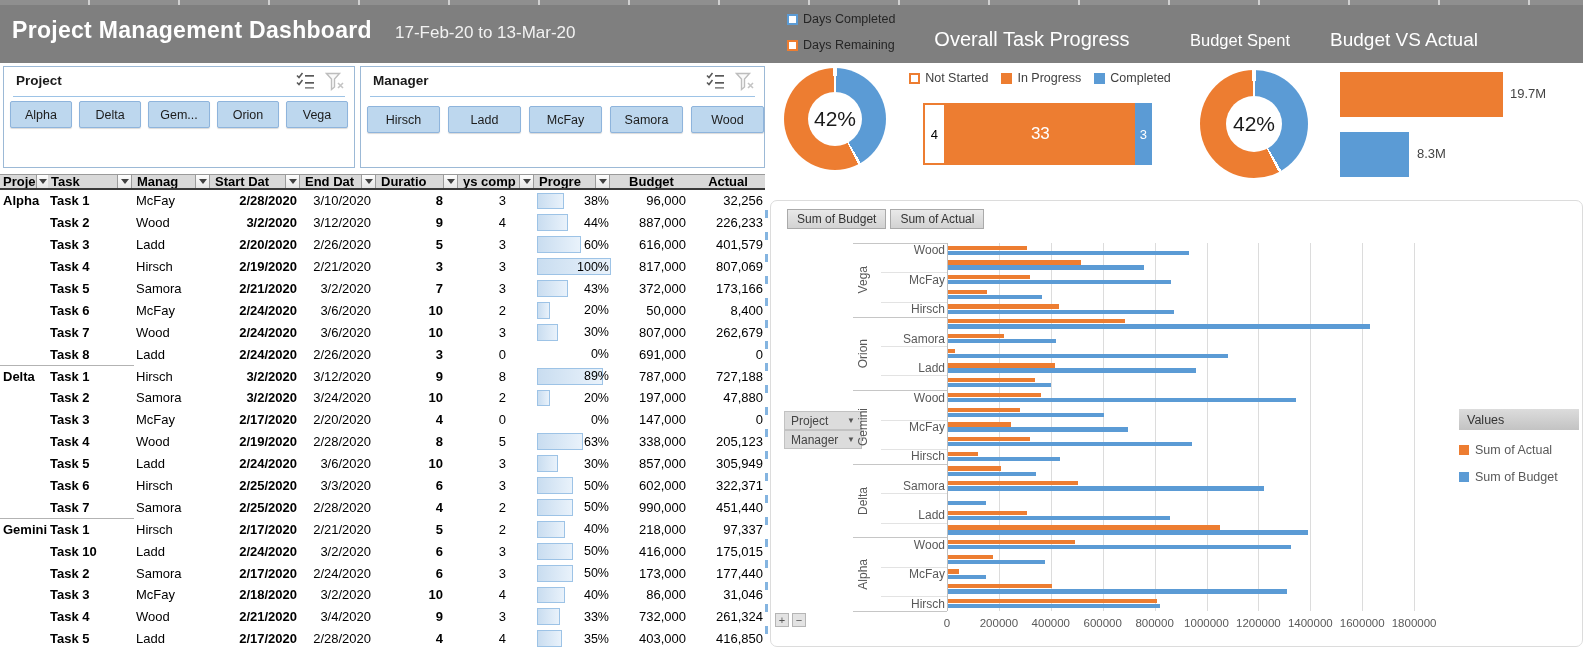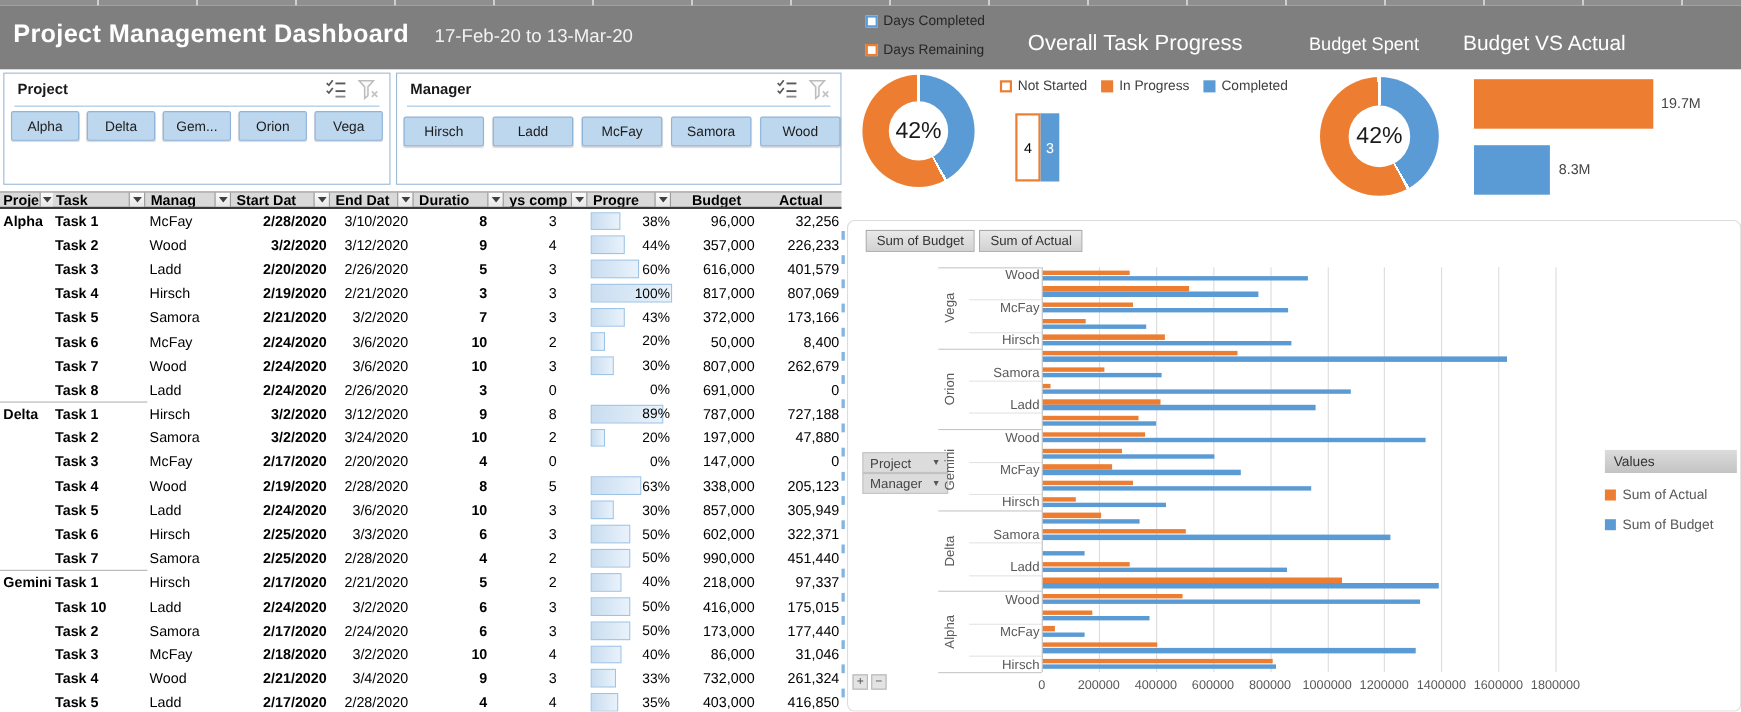--- a/index.html
+++ b/index.html
@@ -237,21 +237,21 @@
           <div class="td c3 ta-r bold" style="width: 90px; padding-right: 5px;">3/2/2020</div>
           <div class="td c4 ta-r" style="width: 76px; padding-right: 7px;">3/12/2020</div>
           <div class="td c5 ta-r bold" style="width: 82px; padding-right: 17px;">9</div>
           <div class="td c6 ta-r" style="width: 76px; padding-right: 30px;">4</div>
           <div class="td" style="width: 76px;">
             <div class="pwrap" style="width: 100%;">
               <div class="pbar" style="width: calc(44% - 2px);"></div>
               <span class="ptxt">44%</span>
             </div>
           </div>
-          <div class="td ta-r" style="width: 78px; padding-right: 4px;">357,000</div>
+          <div class="td ta-r" style="width: 78px; padding-right: 4px;">887,000</div>
           <div class="td ta-r" style="width: 75px; padding-right: 2px;">226,233</div>
         </div>
         <div class="trow">
           <div class="td c0 bold" style="width: 48px; padding-left: 3px;"></div>
           <div class="td c1 bold" style="width: 86px; padding-left: 2px;">Task 3</div>
           <div class="td c2" style="width: 78px; padding-left: 2px;">Ladd</div>
           <div class="td c3 ta-r bold" style="width: 90px; padding-right: 5px;">2/20/2020</div>
           <div class="td c4 ta-r" style="width: 76px; padding-right: 7px;">2/26/2020</div>
           <div class="td c5 ta-r bold" style="width: 82px; padding-right: 17px;">5</div>
           <div class="td c6 ta-r" style="width: 76px; padding-right: 30px;">3</div>
@@ -609,20 +609,23 @@
       <span>In Progress</span>
     </div>
     <div class="legend-item">
       <span class="lg-marker" style="background:#5B9BD5;"></span>
       <span>Completed</span>
     </div>
   </div>
   <div class="stackbar" id="stackbar">
       <div class="seg" style="width: 22.9px; background: rgb(255, 255, 255); border: 2px solid rgb(237, 125, 49);">
         <span style="color: rgb(0, 0, 0); font-size: 13px;">4</span>
+      </div>
+      <div class="seg" style="width: 188.925px; background: rgb(237, 125, 49);">
+        <span style="color: rgb(255, 255, 255); font-size: 17px;">33</span>
       </div>
       <div class="seg" style="width: 17.175px; background: rgb(91, 155, 213);">
         <span style="color: rgb(255, 255, 255); font-size: 13px;">3</span>
       </div>
     </div>
 
   <div class="donut" id="donut-budget" style="left: 1200px; top: 70px; width: 108px; height: 108px; background: conic-gradient(rgb(255, 255, 255) 0deg, rgb(255, 255, 255) 2deg, rgb(91, 155, 213) 2deg, rgb(91, 155, 213) 149.7deg, rgb(255, 255, 255) 149.7deg, rgb(255, 255, 255) 152.7deg, rgb(237, 125, 49) 152.7deg, rgb(237, 125, 49) 358deg, rgb(255, 255, 255) 358deg, rgb(255, 255, 255) 360deg);">
     <div class="hole" style="inset:26px;">
         <span>42%</span>
       </div>

